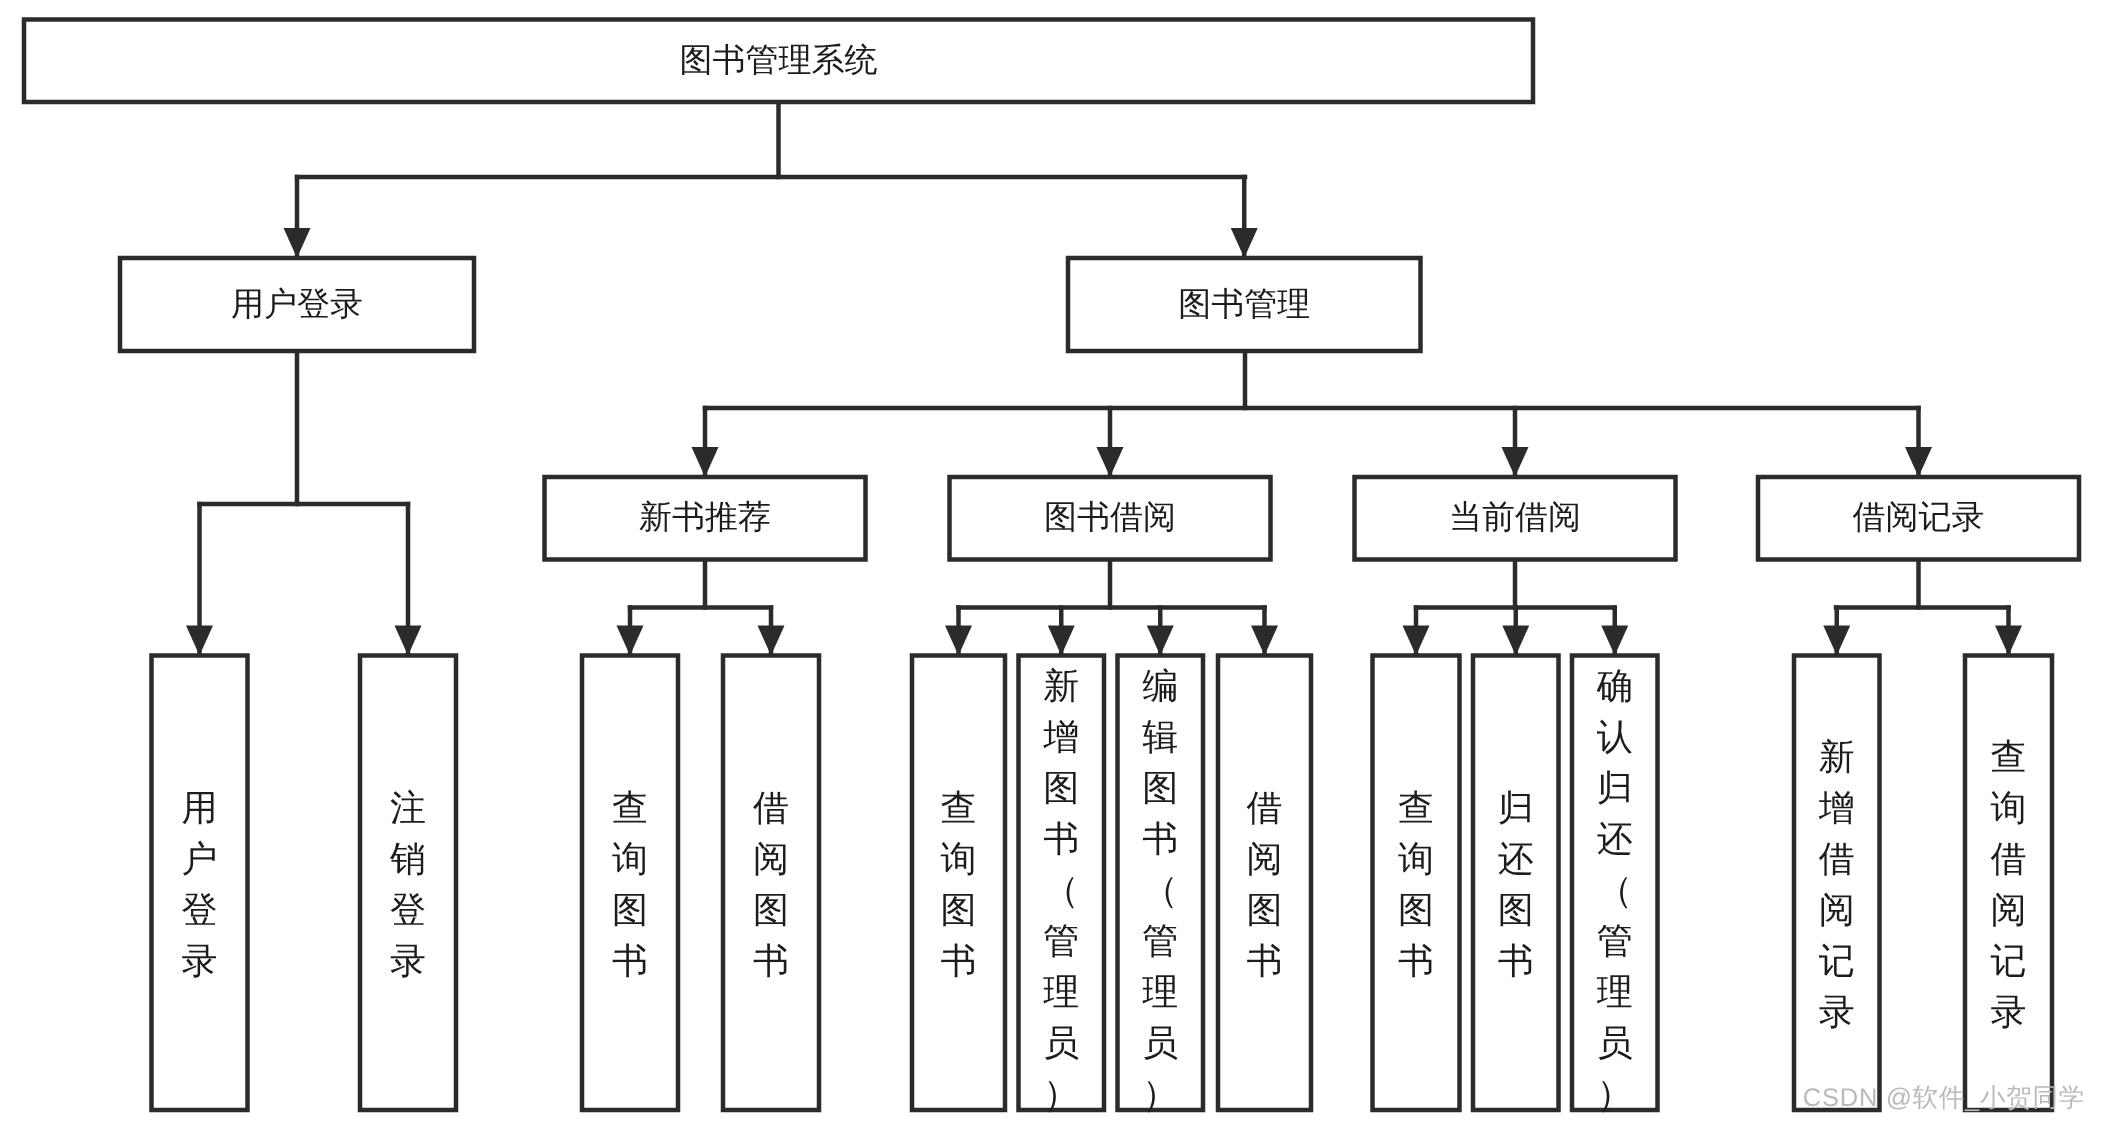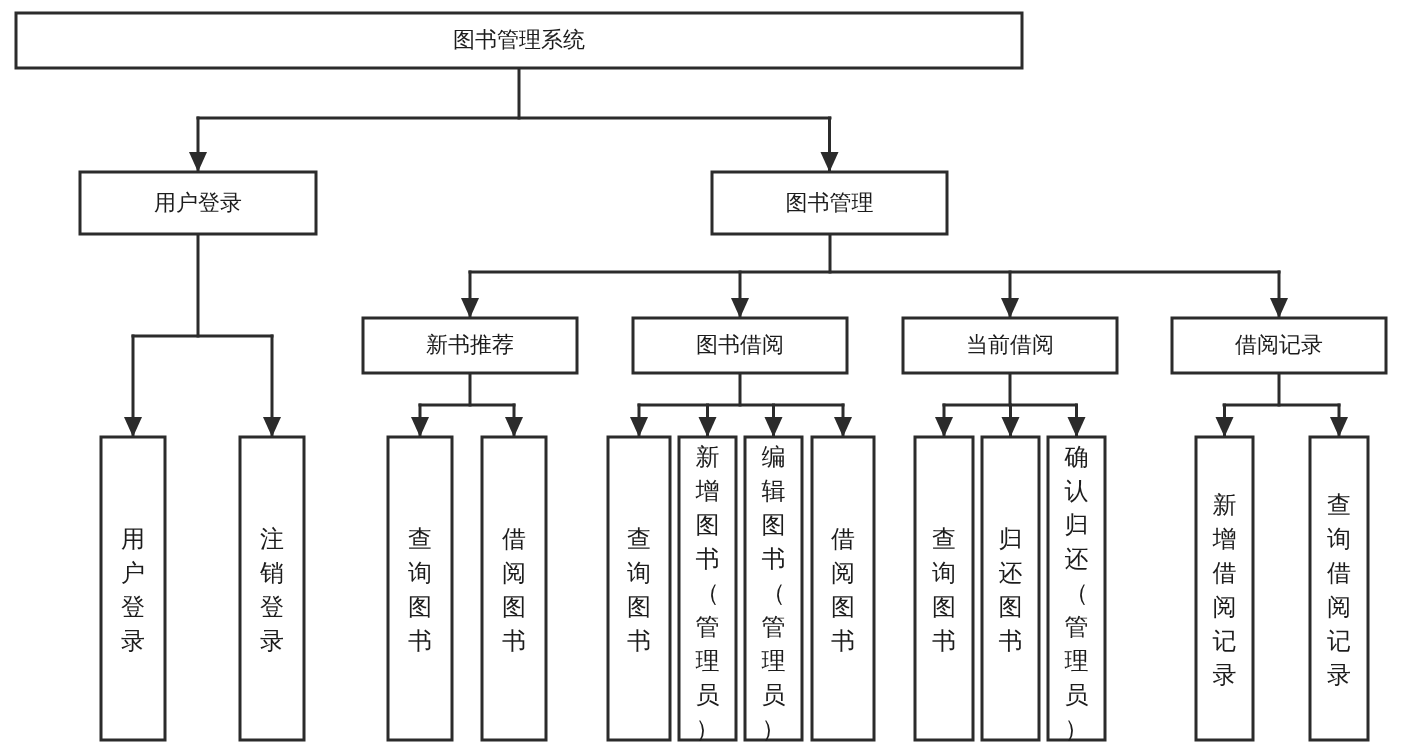--- a/index.html
+++ b/index.html
@@ -165,13 +165,14 @@
         <g>
           <rect x="1196" y="437" width="57" height="303" class="box-rect"></rect>
           <text x="1224.5" y="512.5" class="leaf-label"><tspan x="1224.5" dy="0">新</tspan><tspan x="1224.5" dy="34">增</tspan><tspan x="1224.5" dy="34">借</tspan><tspan x="1224.5" dy="34">阅</tspan><tspan x="1224.5" dy="34">记</tspan><tspan x="1224.5" dy="34">录</tspan></text>
         </g>
         <g>
           <rect x="1310" y="437" width="58" height="303" class="box-rect"></rect>
           <text x="1339" y="512.5" class="leaf-label"><tspan x="1339" dy="0">查</tspan><tspan x="1339" dy="34">询</tspan><tspan x="1339" dy="34">借</tspan><tspan x="1339" dy="34">阅</tspan><tspan x="1339" dy="34">记</tspan><tspan x="1339" dy="34">录</tspan></text>
         </g>
       </g>
   </svg>
+  <div class="watermark">CSDN @软件_小贺同学</div>
 </div>
 
 </body></html>

